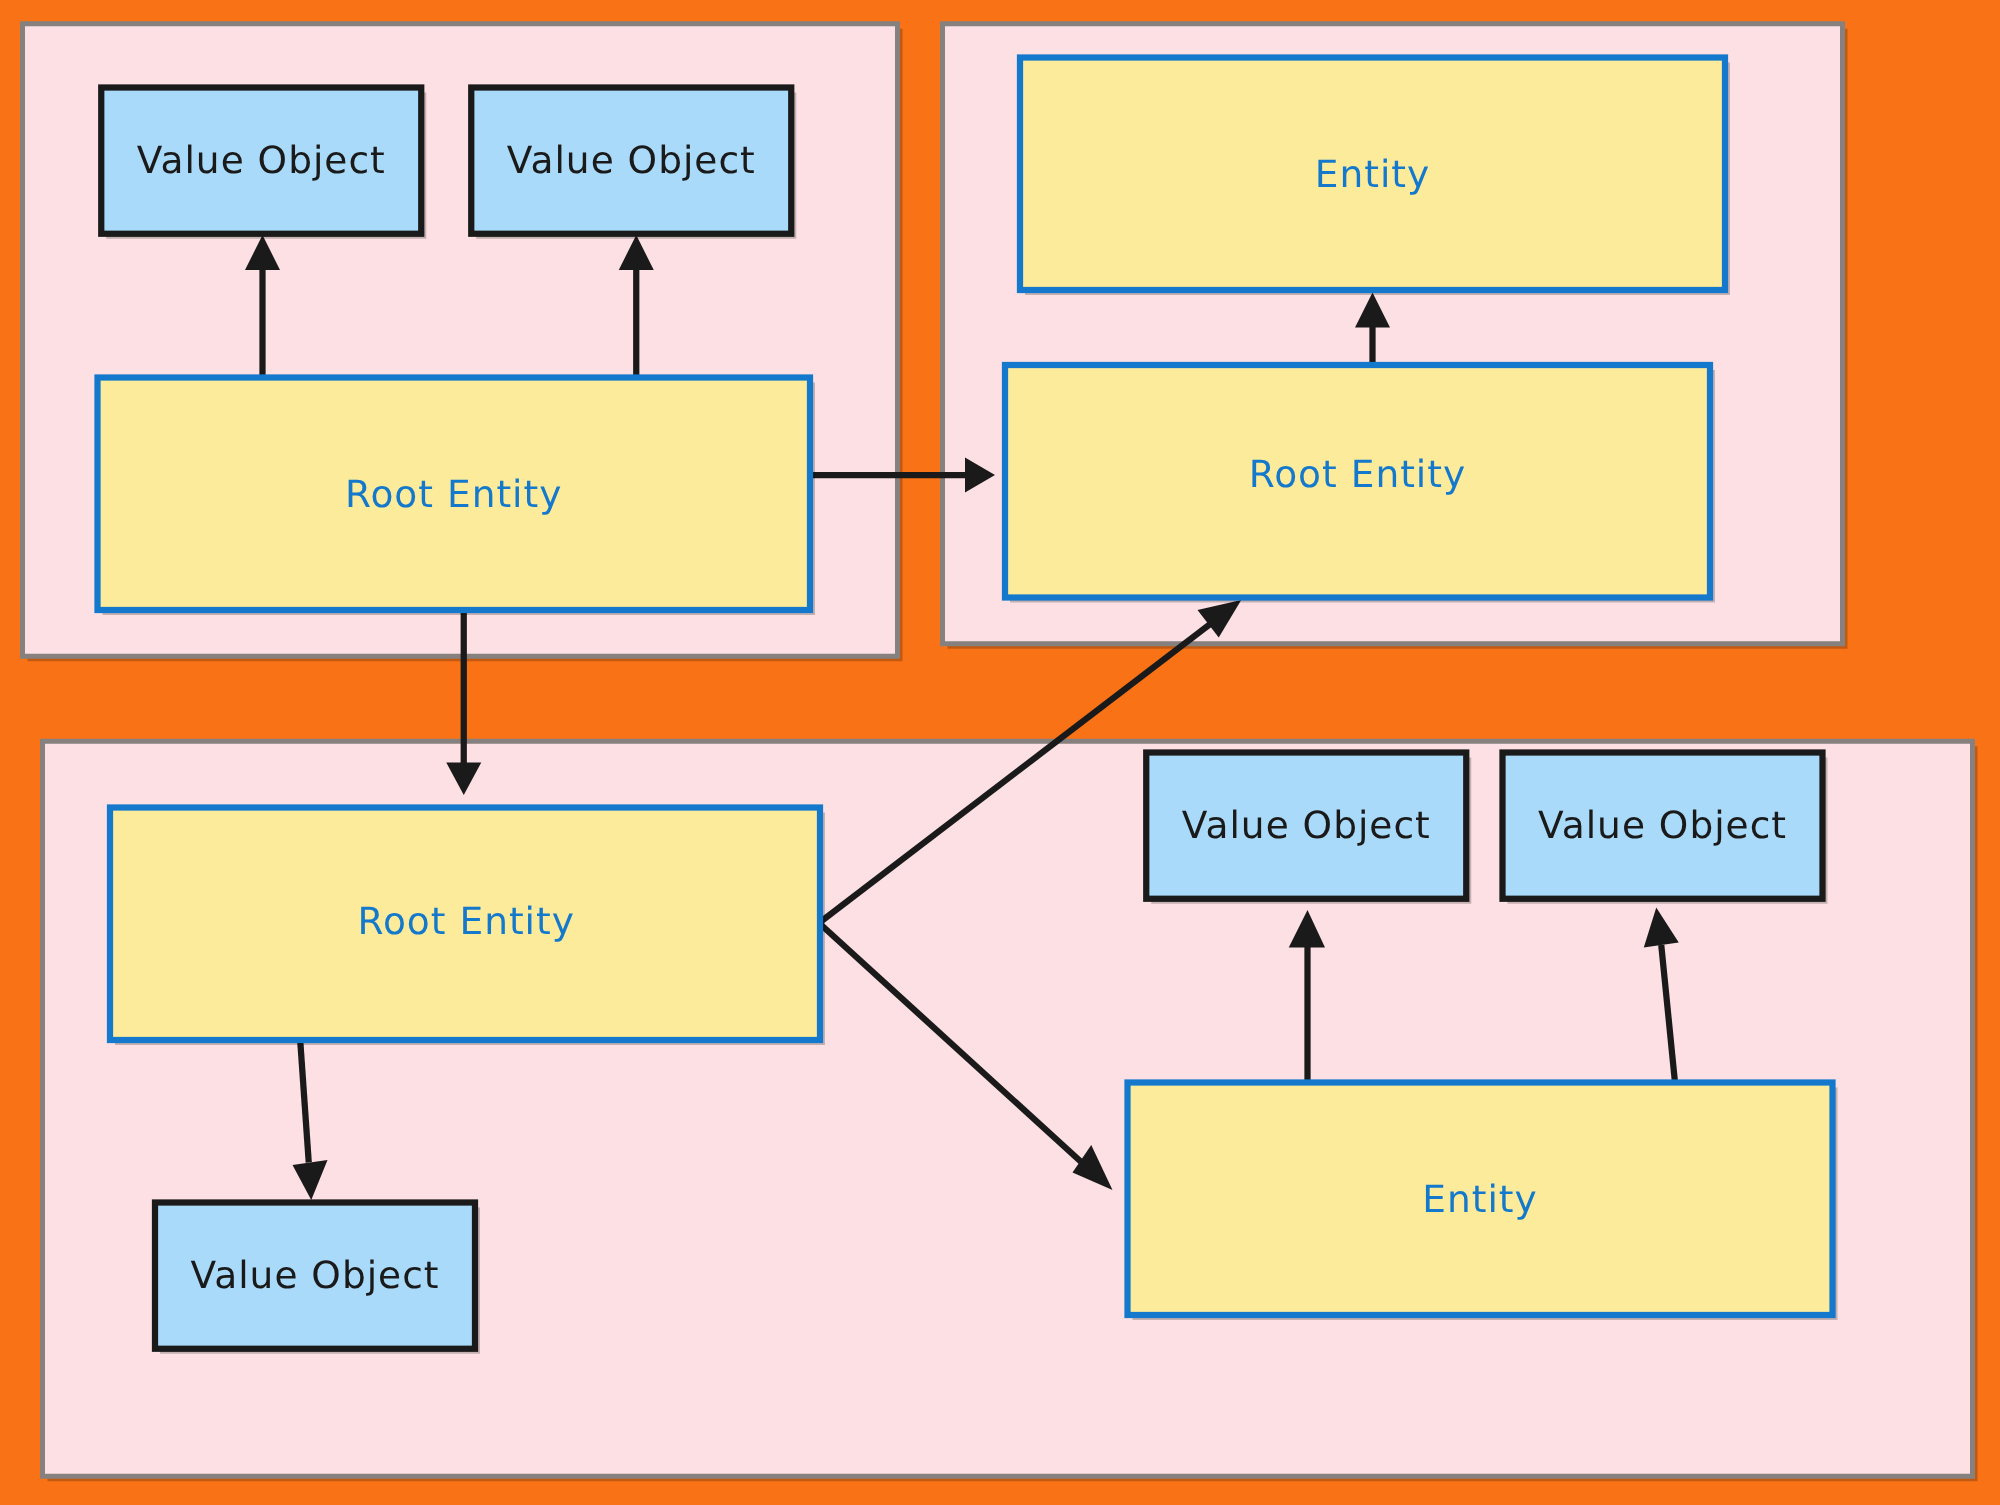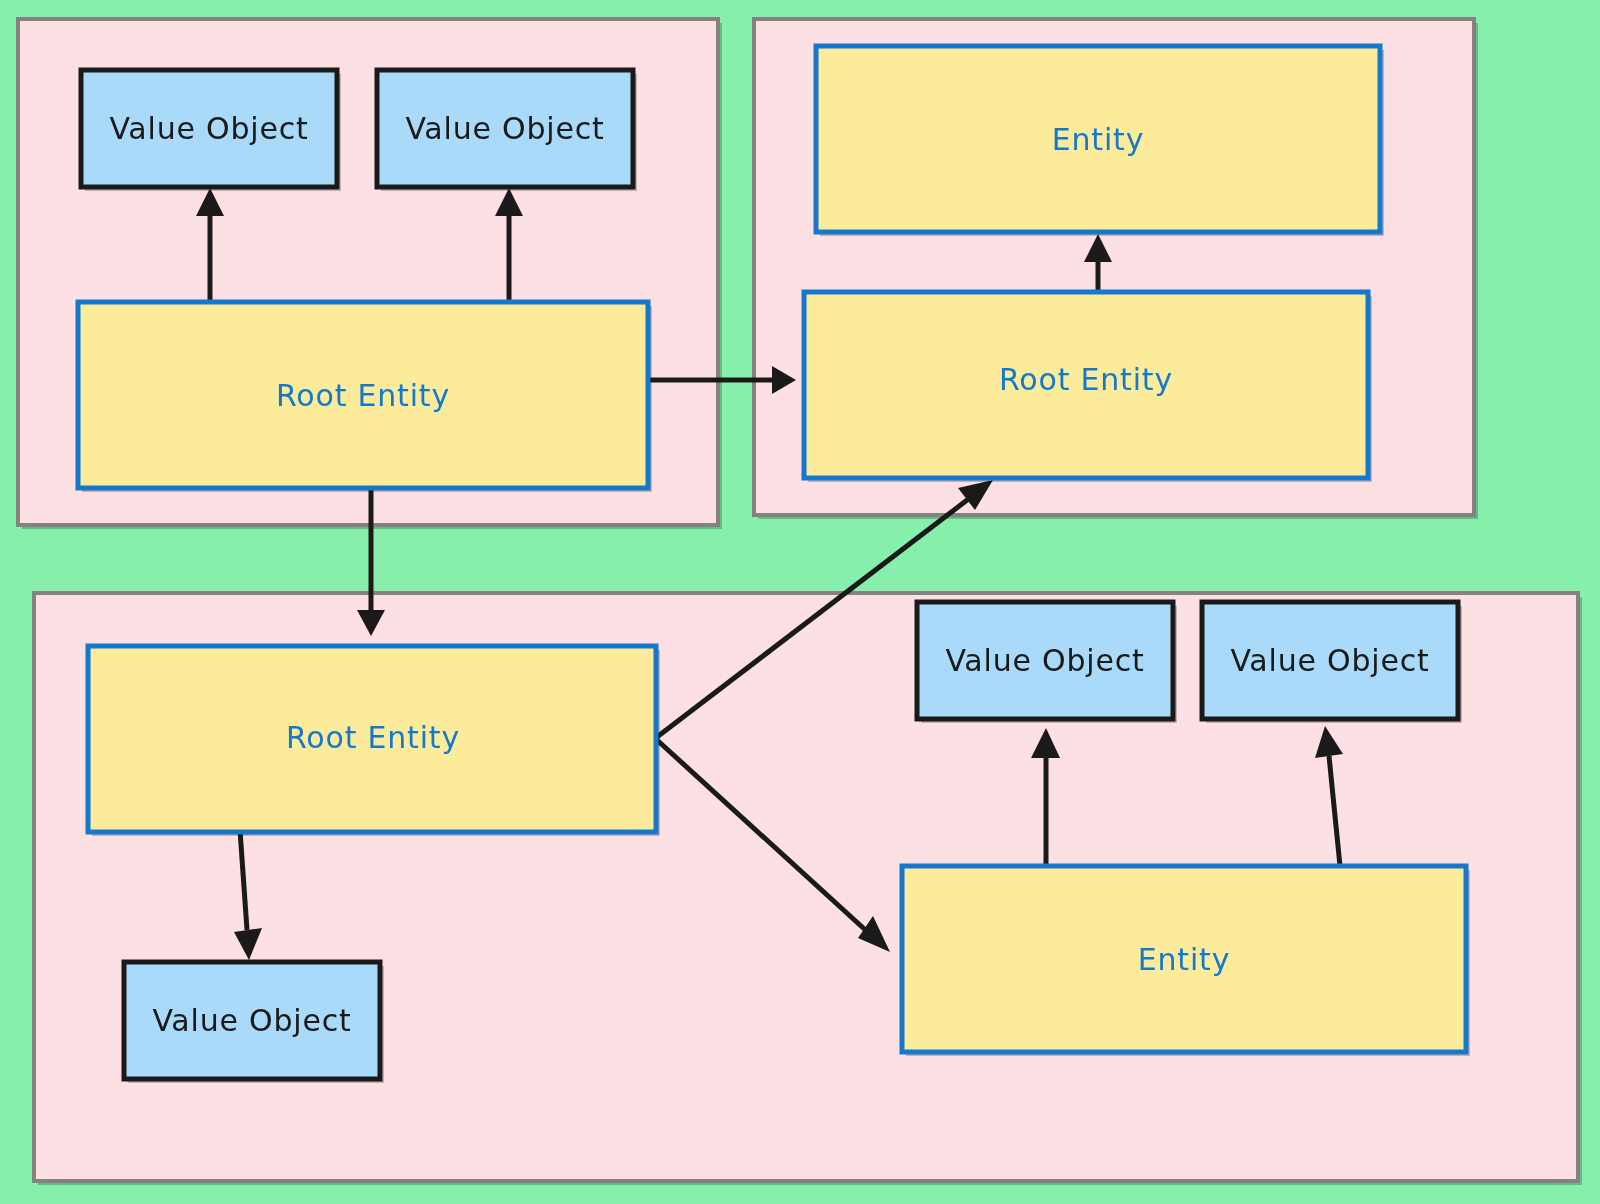--- a/index.html
+++ b/index.html
@@ -10,21 +10,21 @@
   body {
     width: 1600px;
     height: 1204px;
     font-family: "DejaVu Sans", sans-serif;
     overflow: hidden;
   }
   #diagram-root {
     position: relative;
     width: 1600px;
     height: 1204px;
-    background: #86efac;
+    background: #f97316;
   }
   svg#diagram-svg {
     position: absolute;
     top: 0;
     left: 0;
     width: 1600px;
     height: 1204px;
     display: block;
   }
   .boundary-rect {

